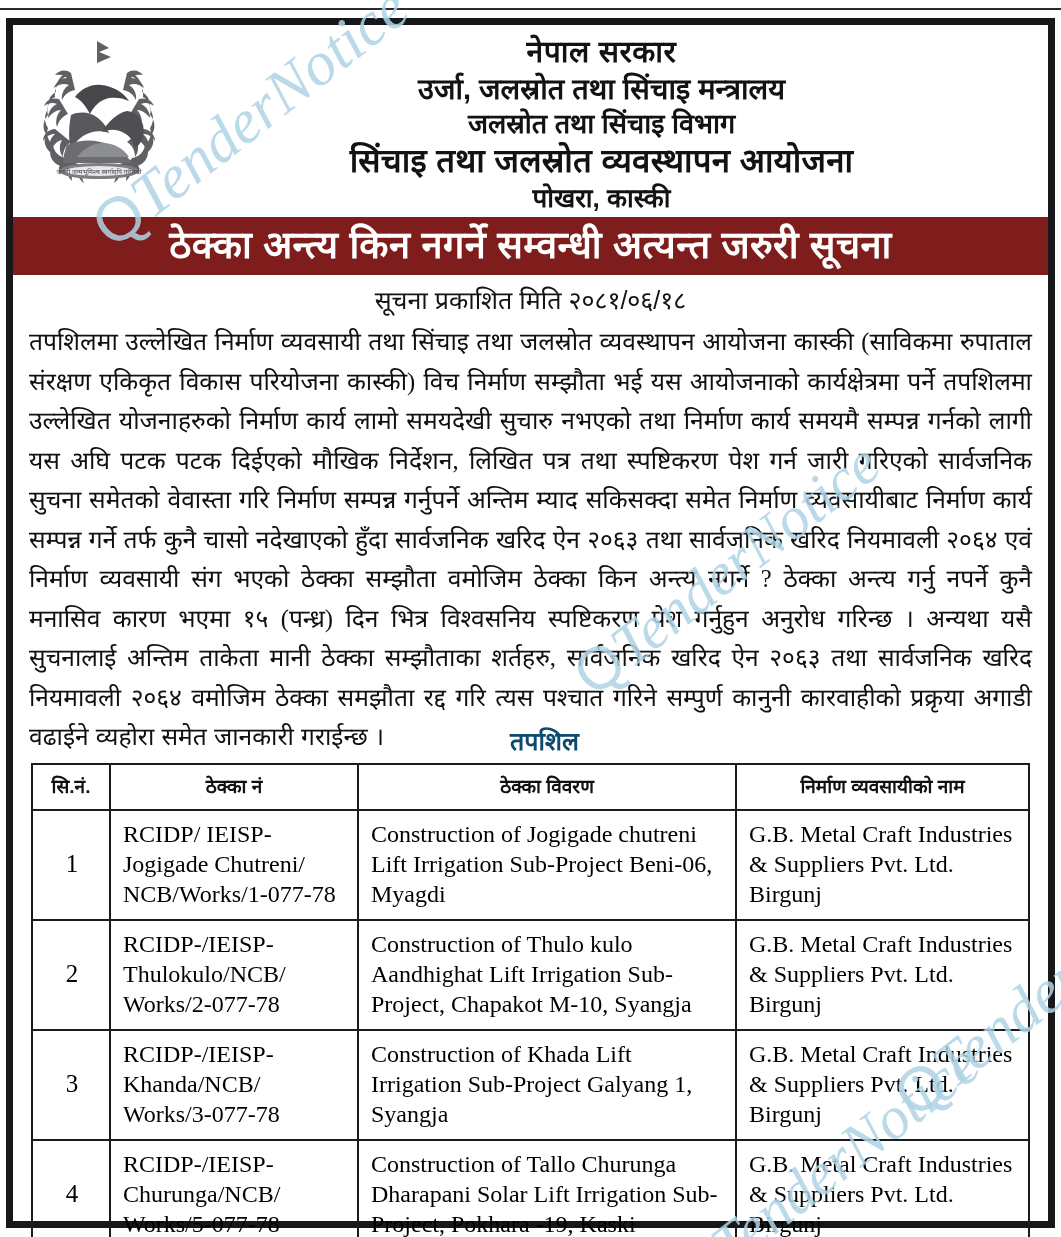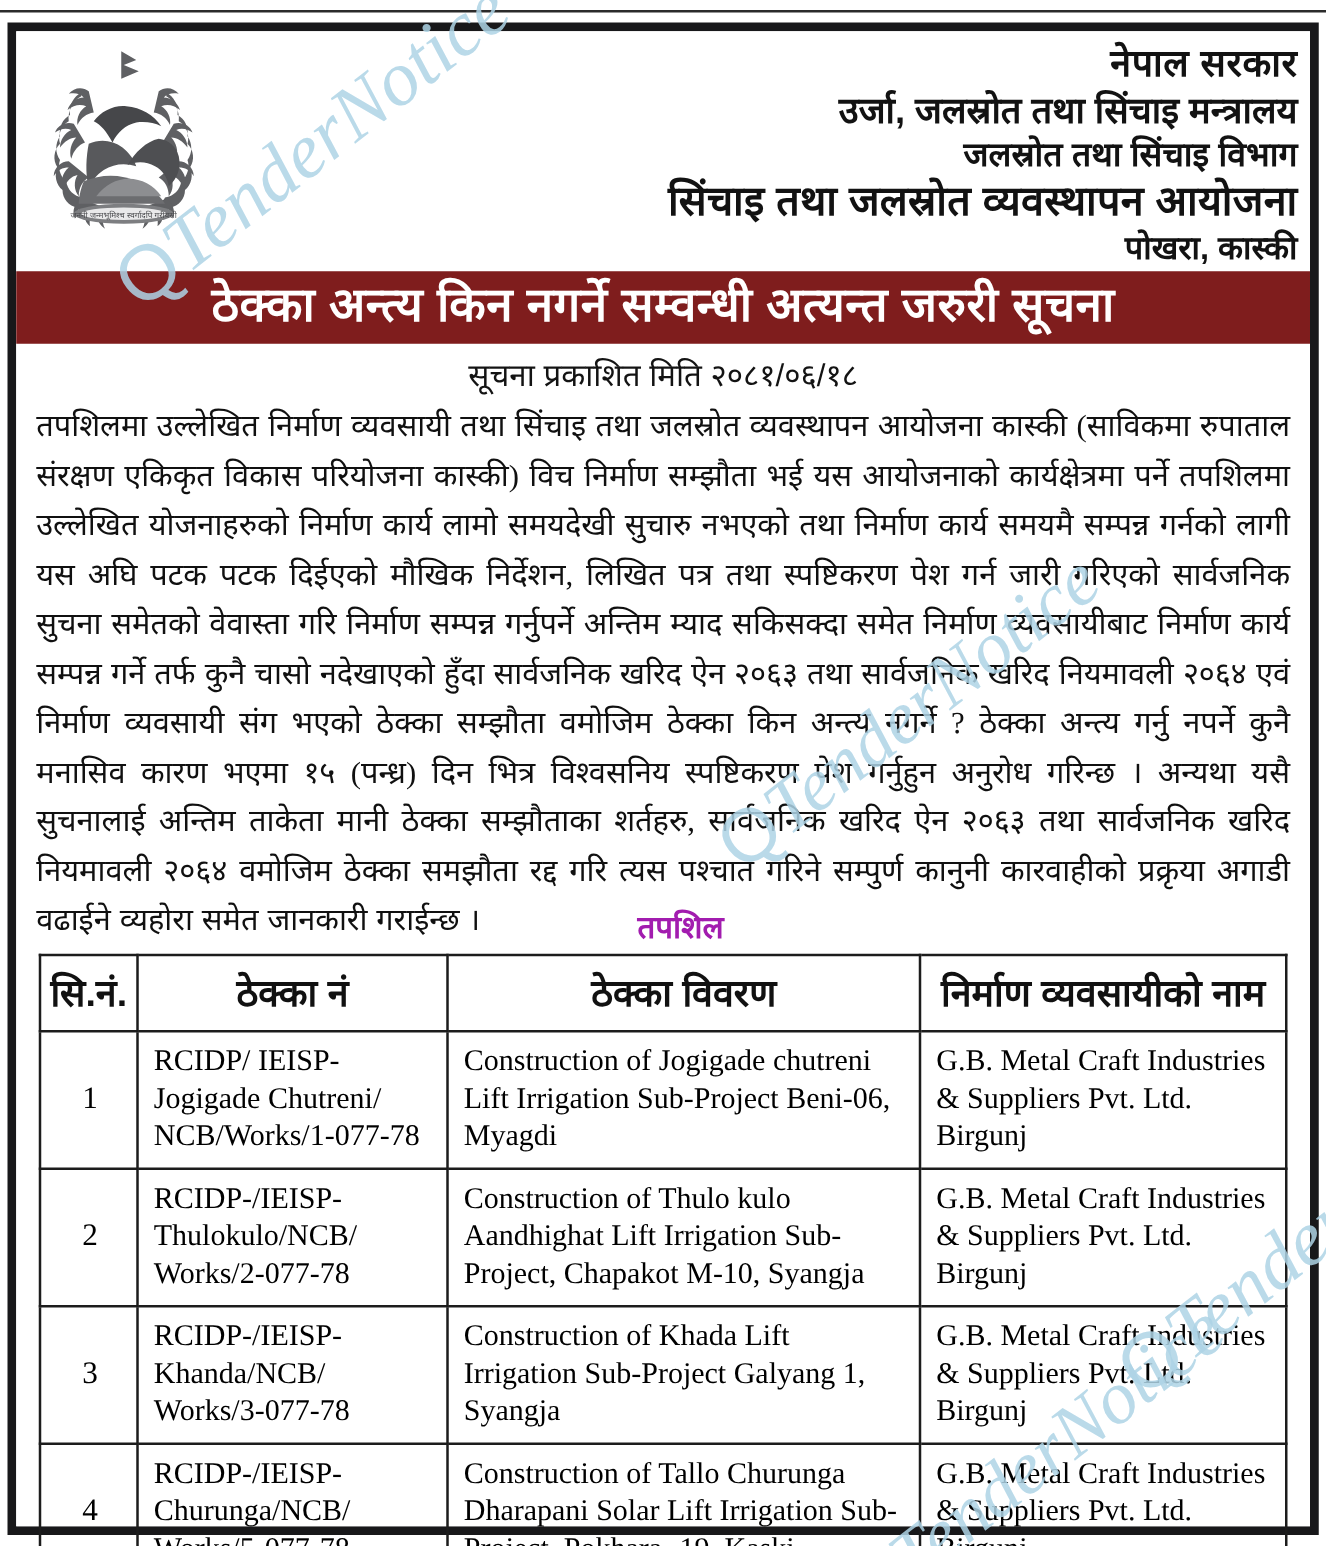--- a/index.html
+++ b/index.html
@@ -70,21 +70,21 @@
     z-index: 3;
   }
   #emblem {
     position: absolute;
     left: 28px; top: 12px;
     width: 116px; height: 150px;
   }
   #header-text {
     position: absolute;
     left: 152px; right: 10px; top: 8px;
-    text-align: right;
+    text-align: center;
     font-family: "Liberation Sans", sans-serif;
     color: #121212;
   }
   .hline1 { font-size: 30px; font-weight: 700; letter-spacing: .5px; line-height: 1.26; }
   .hline2 { font-size: 29px; font-weight: 700; line-height: 1.26; }
   .hline3 { font-size: 27px; font-weight: 700; line-height: 1.26; }
   .hline4 { font-size: 33px; font-weight: 700; line-height: 1.22; letter-spacing: .2px; }
   .hline5 { font-size: 26px; font-weight: 700; line-height: 1.3; }
 
   
@@ -129,21 +129,21 @@
     z-index: 3;
   }
 
   
   #tapasil {
     position: relative;
     text-align: center;
     font-family: "Liberation Sans", sans-serif;
     font-weight: 700;
     font-size: 25px;
-    color: #a21caf;
+    color: #0c4a6e;
     margin-top: -34px;
     margin-bottom: 6px;
     z-index: 3;
     padding-left: 28px;
   }
 
   
   #table-wrap {
     position: relative;
     padding: 0 18px;
@@ -153,21 +153,21 @@
     width: 100%;
     border-collapse: collapse;
     background: transparent;
   }
   table, th, td {
     border: 2px solid #1c1c1c;
   }
   th {
     font-family: "Liberation Sans", sans-serif;
     font-weight: 700;
-    font-size: 30px;
+    font-size: 19px;
     color: #111;
     padding: 8px 4px 10px;
     text-align: center;
     vertical-align: middle;
   }
   td {
     font-family: "Liberation Serif", "DejaVu Serif", serif;
     font-size: 24px;
     line-height: 30px;
     color: #000000;

